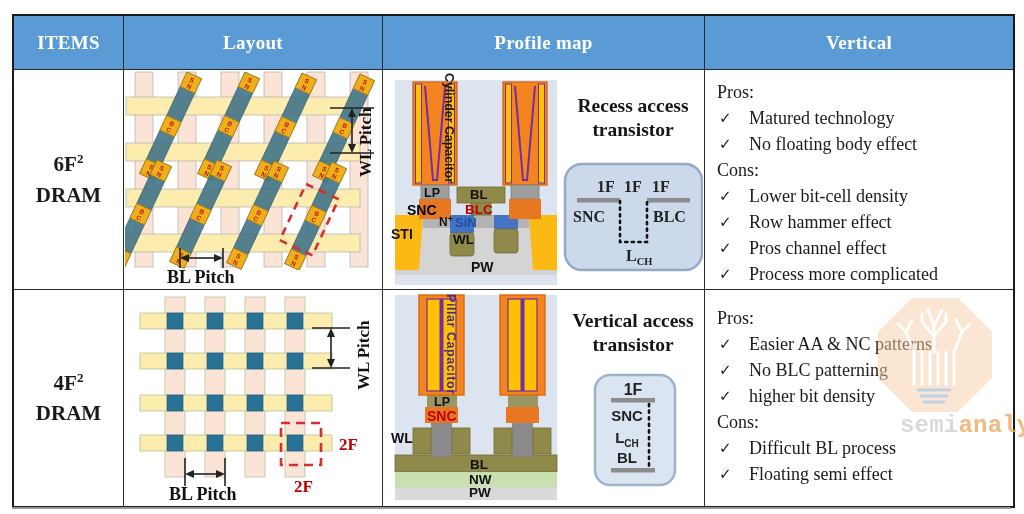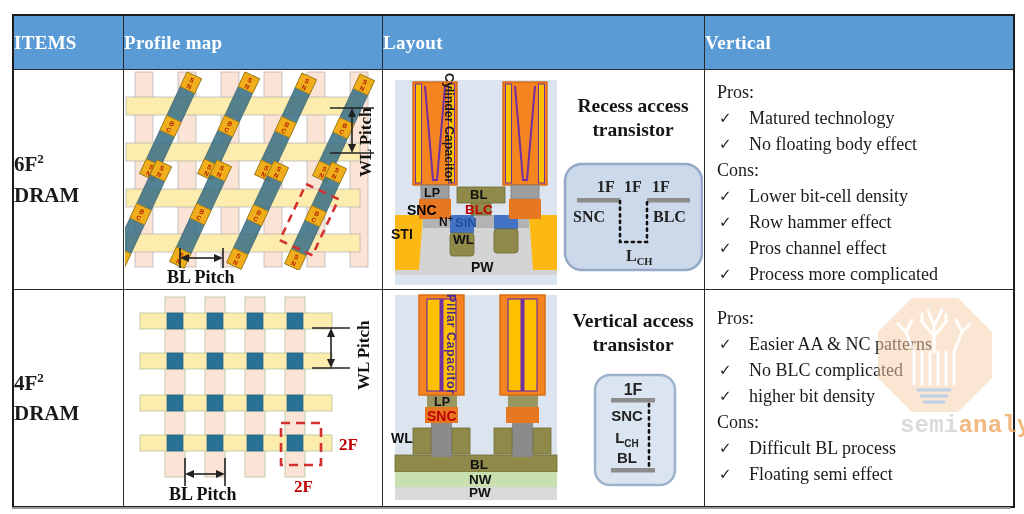--- a/index.html
+++ b/index.html
@@ -6,23 +6,23 @@
   #page{position:relative;width:1024px;height:514px;background:#fff;overflow:hidden;
         font-family:"Liberation Serif",serif;color:#1a1a1a;}
   #tbl{position:absolute;left:12px;top:14px;width:999px;height:490px;
        display:grid;grid-template-columns:110px 259px 322px 308px;
        grid-template-rows:54px 220px 216px;
        border:2px solid #1b1b1b;box-sizing:content-box;background:#fff;}
   .cell{border-right:1.5px solid #2a2a2a;border-bottom:1.5px solid #2a2a2a;
         position:relative;box-sizing:border-box;overflow:hidden;}
   .cell.last-col{border-right:none;}
   .cell.last-row{border-bottom:none;}
-  .hcell{background:var(--header_bg);display:flex;align-items:center;justify-content:flex-start;}
+  .hcell{background:var(--header_bg);display:flex;align-items:center;justify-content:center;}
   .hcell span{color:var(--header_text);font-weight:bold;font-size:19px;letter-spacing:.3px;}
-  .items-cell{display:flex;flex-direction:column;justify-content:center;}
+  .items-cell{display:flex;flex-direction:column;align-items:center;justify-content:center;}
   .item-name{font-weight:bold;font-size:21px;line-height:1.45;}
   .item-name sup{font-size:13px;}
   .comments-cell{padding:9px 6px 0 12px;font-size:18px;line-height:26px;}
   .pc-title{font-size:18px;}
   .pc-item{display:flex;}
   .pc-item .chk{width:22px;flex:0 0 22px;text-align:left;padding-left:2px;color:#222;
                 font-family:"DejaVu Sans",sans-serif;font-size:15px;}
   .pc-item .txt{flex:1;padding-left:8px;}
   svg{display:block;}
   .serifb{font-family:"Liberation Serif",serif;font-weight:bold;}
@@ -41,24 +41,24 @@
 </head>
 <body>
 
 <div id="page">
   <div id="tbl">
 
     <div class="cell hcell">
         <span>ITEMS</span>
       </div>
     <div class="cell hcell">
-        <span>Profile map</span>
+        <span>Layout</span>
       </div>
     <div class="cell hcell">
-        <span>Layout</span>
+        <span>Profile map</span>
       </div>
     <div class="cell hcell last-col">
         <span>Vertical</span>
       </div>
 
     <div class="cell items-cell">
       <div class="item-name"><span>6F</span><sup>2</sup></div>
       <div class="item-name">DRAM</div>
     </div>
 
@@ -349,21 +349,21 @@
 
     <div class="cell last-col last-row comments-cell">
       <div style="height:6px"></div>
       <div class="pc-title">Pros:</div>
       <div class="pc-item">
           <span class="chk">✓</span>
           <span class="txt">Easier AA &amp; NC patterns</span>
         </div>
       <div class="pc-item">
           <span class="chk">✓</span>
-          <span class="txt">No BLC complicated</span>
+          <span class="txt">No BLC patterning</span>
         </div>
       <div class="pc-item">
           <span class="chk">✓</span>
           <span class="txt">higher bit density</span>
         </div>
       <div class="pc-title">Cons:</div>
       <div class="pc-item">
           <span class="chk">✓</span>
           <span class="txt">Difficult BL process</span>
         </div>

